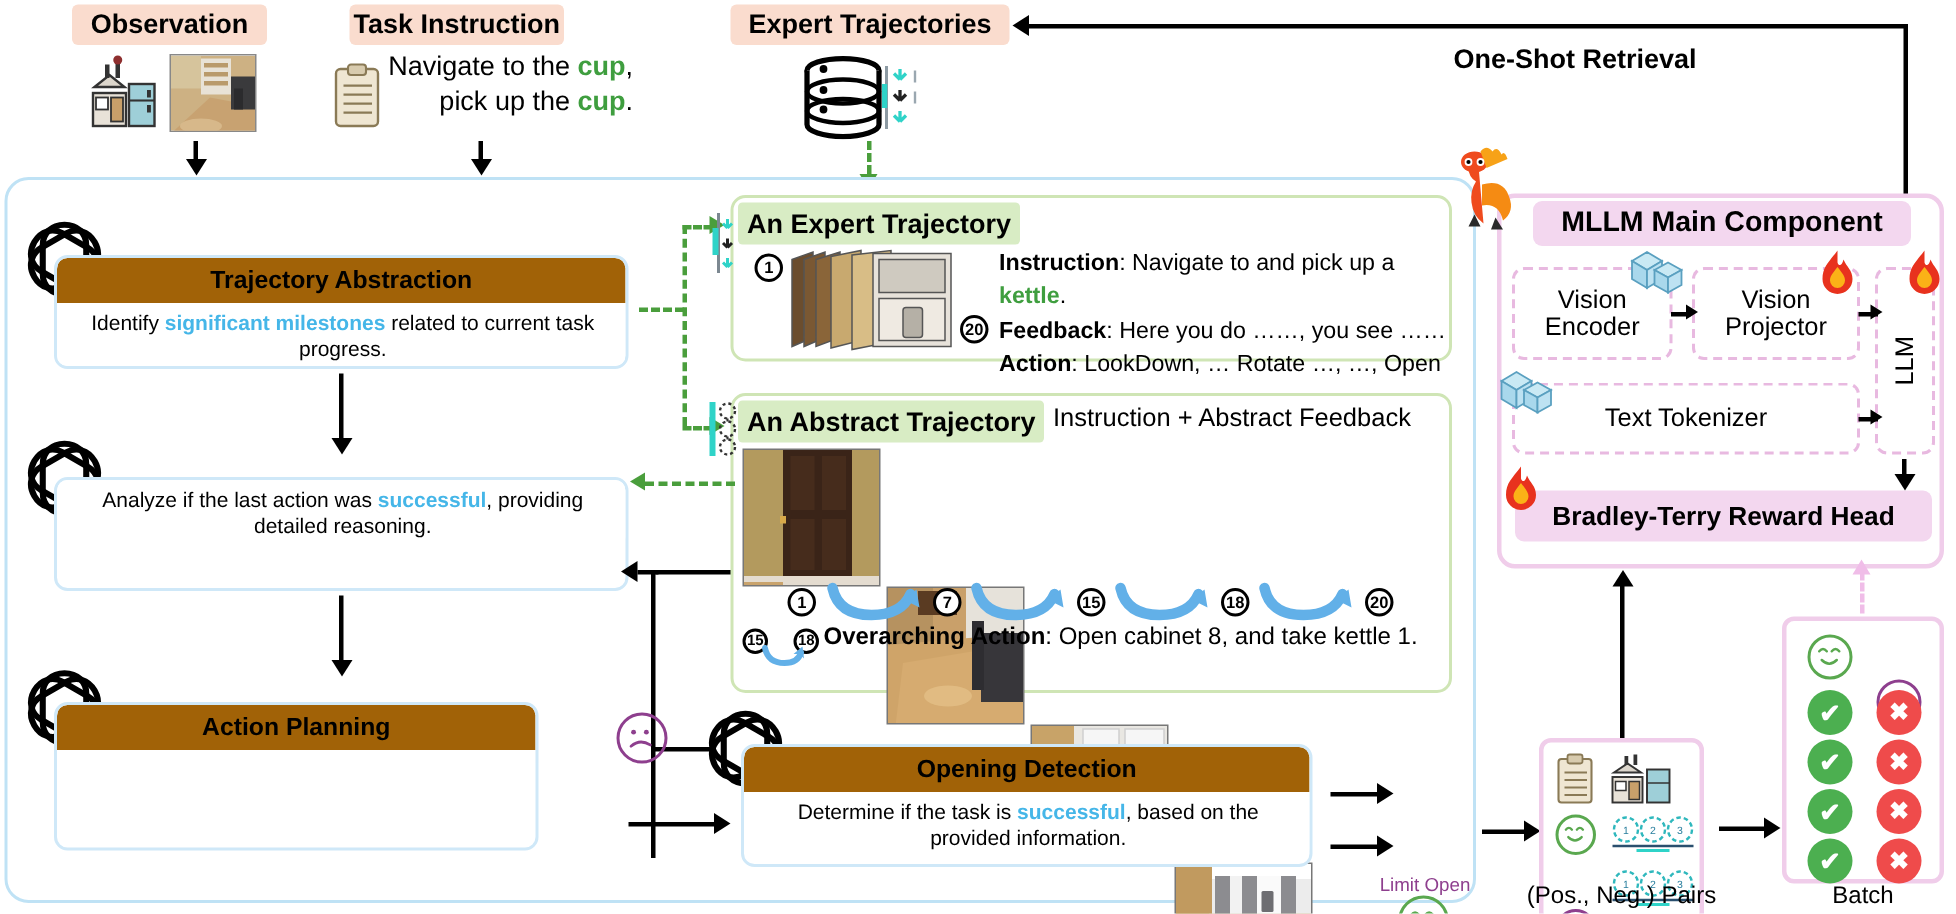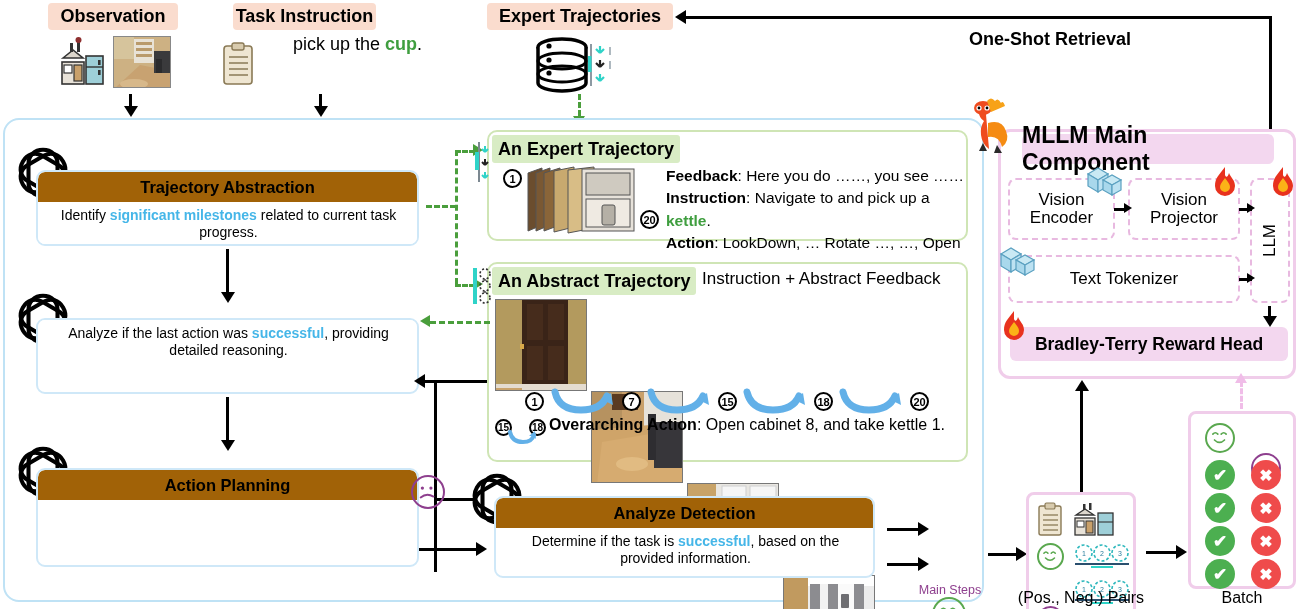--- a/index.html
+++ b/index.html
@@ -144,20 +144,21 @@
     <g stroke="#8a7a56" stroke-width="1.5">
       <line x1="8" y1="15" x2="27" y2="15"></line>
         <line x1="8" y1="21" x2="27" y2="21"></line>
       <line x1="8" y1="27" x2="27" y2="27"></line>
         <line x1="8" y1="33" x2="27" y2="33"></line>
     </g>
   </svg>
 </div>
 
 <div class="abs" style="left:250px;top:33px;width:172px;font-size:18px;line-height:1.3;text-align:right;">
+  <div><span>Navigate to the </span><span class="hl-green">cup</span><span>,</span></div>
   <div><span>pick up the </span><span class="hl-green">cup</span><span>.</span></div>
 </div>
 
 <div class="ln ln-v abs" style="left:319px;top:94px;height:18px;"></div>
 <div class="arrow-d abs" style="left:314px;top:106px;"></div>
 
 <div class="abs peach-pill" style="left:487px;top:3px;width:186px;height:27px;font-size:18px;">Expert Trajectories</div>
 
 <div class="abs" style="left:535px;top:37px;width:54px;height:56px;">
   <svg viewBox="0 0 54 56" width="54" height="56">
@@ -241,21 +242,21 @@
 
 <div class="abs agent-card" style="left:36px;top:318px;width:383px;height:76px;">
   <div class="body">
     <span>Analyze if the last action was </span><span class="hl-blue">successful</span><span>, providing detailed reasoning.</span>
   </div>
 </div>
 
 <div class="ln ln-v abs" style="left:226px;top:397px;height:48px;"></div>
 <div class="arrow-d abs" style="left:221px;top:440px;"></div>
 
-<div class="abs agent-card" style="left:36px;top:468px;width:383px;height:99px;">
+<div class="abs agent-card" style="left:36px;top:468px;width:323px;height:99px;">
   <div class="hdr blue-hdr">Action Planning</div>
 </div>
 
 <div class="ln ln-h abs" style="left:419px;top:548px;width:60px;"></div>
 <div class="arrow-r abs" style="left:476px;top:542px;"></div>
 
 <div class="ln ln-v abs" style="left:434px;top:380px;height:192px;"></div>
 <div class="ln ln-h abs" style="left:437px;top:380px;width:55px;"></div>
 <div class="ln ln-h abs" style="left:434px;top:498px;width:40px;"></div>
 <div class="arrow-l abs" style="left:414px;top:374px;"></div>
@@ -286,24 +287,24 @@
         <rect x="58" y="4" width="52" height="62" fill="#e7e2da"></rect>
         <rect x="62" y="8" width="44" height="22" fill="#cfcac0"></rect>
         <rect x="62" y="34" width="44" height="28" fill="#efeae2"></rect>
         <rect x="78" y="40" width="13" height="20" rx="2" fill="#b5b0a6"></rect>
       </g>
     </svg>
   </div>
 
   <div class="abs" style="left:177px;top:33px;width:300px;font-size:15.5px;line-height:1.45;">
     <div>
-      <b>Feedback</b><span>: Here you do ……, you see ……</span>
+      <b>Instruction</b><span>: Navigate to and pick up a </span><span class="hl-green">kettle</span><span>.</span>
     </div>
     <div>
-      <b>Instruction</b><span>: Navigate to and pick up a </span><span class="hl-green">kettle</span><span>.</span>
+      <b>Feedback</b><span>: Here you do ……, you see ……</span>
     </div>
     <div>
       <b>Action</b><span>: LookDown, … Rotate …, …, Open …</span>
     </div>
   </div>
 </div>
 
 <div class="abs green-card" style="left:487px;top:262px;width:481px;height:200px;">
   <div class="green-pill abs" style="left:3px;top:3px;height:28px;font-size:18px;">An Abstract Trajectory</div>
   <div class="abs" style="left:213px;top:5px;font-size:17px;">Instruction + Abstract Feedback</div>
@@ -449,40 +450,40 @@
   <svg viewBox="0 0 26 44" width="26" height="44">
     <line x1="9" y1="4" x2="9" y2="40" stroke="#2fd3c8" stroke-width="4"></line>
     <circle cx="19" cy="10" r="5" fill="none" stroke="#333" stroke-width="1.6" stroke-dasharray="2,2"></circle>
     <circle cx="19" cy="22" r="5" fill="none" stroke="#333" stroke-width="1.6" stroke-dasharray="2,2"></circle>
     <circle cx="19" cy="34" r="5" fill="none" stroke="#333" stroke-width="1.6" stroke-dasharray="2,2"></circle>
     <path d="M19 15 l0 2 M19 27 l0 2" stroke="#333" stroke-width="1.4"></path>
   </svg>
 </div>
 
 <div class="abs agent-card" style="left:494px;top:496px;width:381px;height:82px;">
-  <div class="hdr blue-hdr">Analyze Detection</div>
+  <div class="hdr blue-hdr">Opening Detection</div>
   <div class="body">
     <span>Determine if the task is </span><span class="hl-blue">successful</span><span>, based on the provided information.</span>
   </div>
 </div>
 
 <div class="ln ln-h abs" style="left:887px;top:528px;width:33px;"></div>
 <div class="arrow-r abs" style="left:918px;top:522px;"></div>
 <div class="ln ln-h abs" style="left:887px;top:563px;width:33px;"></div>
 <div class="arrow-r abs" style="left:918px;top:557px;"></div>
 
 <div class="abs face face-ok" style="left:932px;top:511px;width:34px;height:34px;">
   <svg viewBox="0 0 34 34" width="29" height="29" style="position:absolute;left:0;top:0;">
     <path d="M8 13 q3 -4 6 0" stroke="#5aa84f" stroke-width="2.2" fill="none" stroke-linecap="round"></path>
     <path d="M19 13 q3 -4 6 0" stroke="#5aa84f" stroke-width="2.2" fill="none" stroke-linecap="round"></path>
     <path d="M10 20 q7 7 14 0" stroke="#5aa84f" stroke-width="2.2" fill="none" stroke-linecap="round"></path>
   </svg>
 </div>
 
-<div class="abs" style="left:900px;top:583px;width:100px;font-size:12.5px;color:#8e3f8e;text-align:center;">Main Steps</div>
+<div class="abs" style="left:900px;top:583px;width:100px;font-size:12.5px;color:#8e3f8e;text-align:center;">Limit Open</div>
 
 <div class="ln ln-h abs" style="left:988px;top:553px;width:30px;"></div>
 <div class="arrow-r abs" style="left:1016px;top:547px;"></div>
 
 <div class="abs" id="mllm-panel"></div>
 
 <div class="abs" style="left:963px;top:95px;width:56px;height:60px;">
   <svg viewBox="0 0 56 60" width="56" height="60">
     <path d="M22 8 q-6 2 -6 9 q0 6 5 9 q-4 6 -3 14 q1 9 8 14" fill="#ef4b1e"></path>
     <ellipse cx="20" cy="13" rx="9" ry="7" fill="#ef4b1e"></ellipse>
@@ -490,21 +491,21 @@
     <circle cx="16" cy="13" r="2.6" fill="#fff"></circle>
       <circle cx="24" cy="13" r="2.6" fill="#fff"></circle>
     <circle cx="16" cy="13" r="1.4" fill="#000"></circle>
       <circle cx="24" cy="13" r="1.4" fill="#000"></circle>
     <path d="M25 28 q14 -4 18 8 q4 10 -4 16 q-3 -12 -14 -10 z" fill="#f58b13"></path>
     <path d="M20 48 l-4 8 l8 0 z" fill="#2a2a2a"></path>
     <path d="M34 50 l-3 8 l8 0 z" fill="#2a2a2a"></path>
   </svg>
 </div>
 
-<div class="abs pink-pill" style="left:1022px;top:134px;width:252px;height:30px;font-size:23px;">MLLM Main Component</div>
+<div class="abs pink-pill" style="left:1022px;top:134px;width:252px;height:30px;font-size:19px;">MLLM Main Component</div>
 
 <div class="abs dbox" style="left:1008px;top:178px;width:107px;height:62px;">
   <span>Vision Encoder</span>
 </div>
 <div class="abs dbox" style="left:1128px;top:178px;width:112px;height:62px;">
   <span>Vision Projector</span>
 </div>
 <div class="abs dbox" style="left:1008px;top:255px;width:232px;height:48px;">
   <span>Text Tokenizer</span>
 </div>

